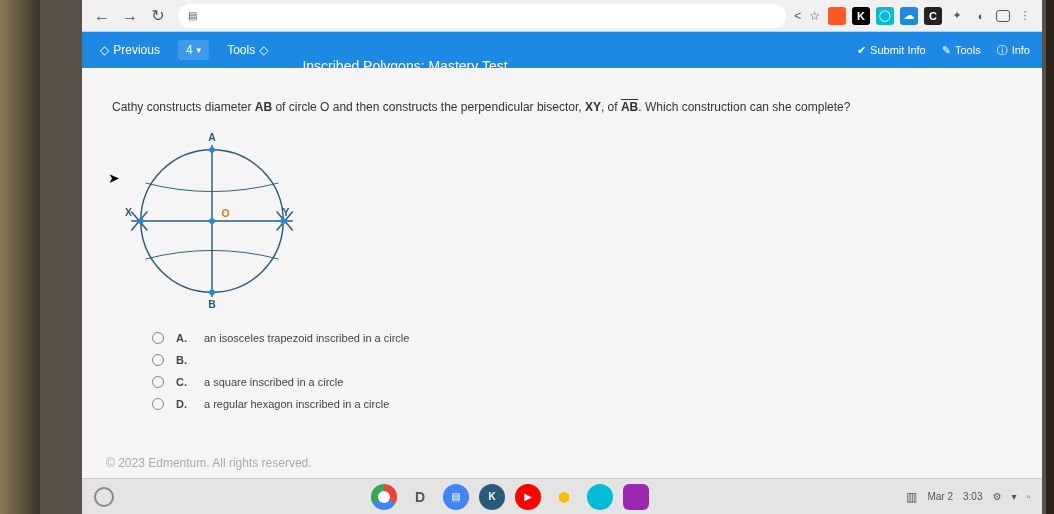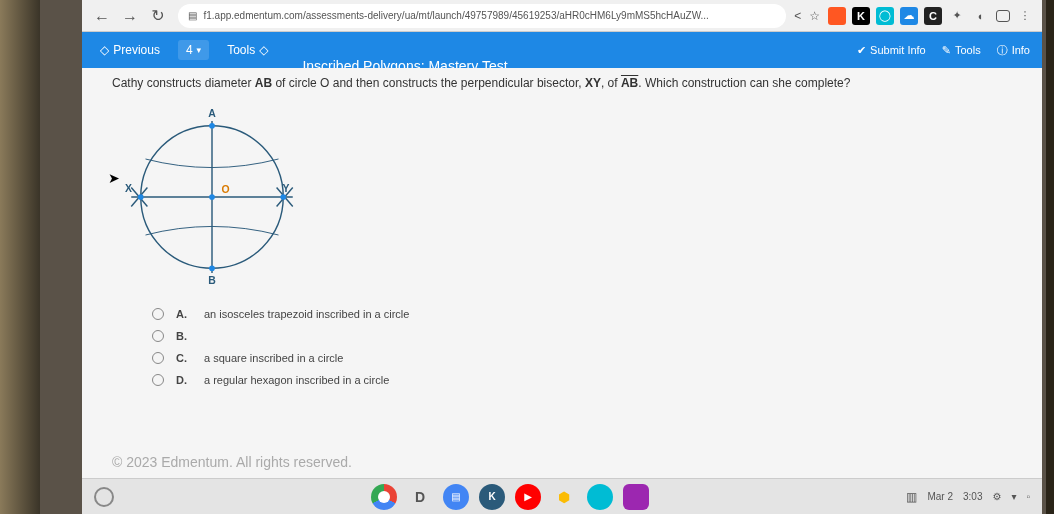--- a/index.html
+++ b/index.html
@@ -19,33 +19,33 @@
     .ext-icon { width: 18px; height: 18px; border-radius: 3px; display: flex; align-items: center; justify-content: center; font-size: 11px; }
     
     .app-bar { height: 36px; background: #1e88e5; display: flex; align-items: center; padding: 0 12px; color: #fff; font-size: 12px; }
     .app-bar-left { display: flex; align-items: center; gap: 12px; }
     .prev-btn, .next-btn { display: flex; align-items: center; gap: 4px; cursor: pointer; padding: 4px 6px; }
     .q-num { background: rgba(255,255,255,0.15); padding: 3px 8px; border-radius: 3px; display: flex; align-items: center; gap: 4px; }
     .test-title { margin-left: 16px; font-size: 14px; margin-top: 32px; }
     .app-bar-right { margin-left: auto; display: flex; align-items: center; gap: 16px; font-size: 11px; }
     .app-bar-right > div { display: flex; align-items: center; gap: 4px; cursor: pointer; }
     
-    .content { background: #f5f5f5; height: calc(100% - 68px); padding: 8px 30px; position: relative; overflow: hidden; }
+    .content { background: #f5f5f5; height: calc(100% - 68px); padding: 32px 30px; position: relative; overflow: hidden; }
     .question { font-size: 12px; color: #333; margin-bottom: 8px; }
     .question .bold { font-weight: bold; }
     .question .overline { text-decoration: overline; font-weight: bold; }
     
     .diagram { width: 200px; height: 190px; margin-top: 4px; }
     
     .options { margin-top: 12px; margin-left: 40px; }
     .option { display: flex; align-items: center; gap: 12px; margin-bottom: 10px; font-size: 11px; color: #444; }
     .radio { width: 12px; height: 12px; border: 1.5px solid #888; border-radius: 50%; flex-shrink: 0; }
     .opt-letter { font-weight: 600; width: 16px; }
     
-    .footer { position: absolute; bottom: 8px; left: 30px; font-size: 14px; color: #aaa; }
+    .footer { position: absolute; bottom: 8px; left: 24px; font-size: 12px; color: #aaa; }
     
     .taskbar { position: absolute; left: 82px; bottom: 0; width: 960px; height: 36px; background: #e4e4e4; display: flex; align-items: center; padding: 0 12px; border-top: 1px solid #ccc; }
     .tb-left { width: 20px; height: 20px; border: 2px solid #888; border-radius: 50%; }
     .tb-center { flex: 1; display: flex; justify-content: center; gap: 10px; }
     .tb-icon { width: 26px; height: 26px; border-radius: 50%; display: flex; align-items: center; justify-content: center; font-size: 14px; }
     .tb-right { display: flex; align-items: center; gap: 10px; font-size: 10px; color: #555; }
     
     .cursor-ptr { position: absolute; left: 108px; top: 170px; font-size: 14px; color: #000; z-index: 100; pointer-events: none; }
   </style>
 </head>
@@ -56,21 +56,20 @@
 
 <div class="browser">
   <div class="browser-bar">
     <div class="nav-btns">
       <div class="nav-btn">←</div>
       <div class="nav-btn">→</div>
       <div class="nav-btn">↻</div>
     </div>
     <div class="url-bar">
       <span class="url-icon">▤</span>
-      <span>f1.app.edmentum.com/assessments-delivery/ua/mt/launch/49757989/45619253/aHR0cHM6Ly9mMS5hcHAuZW...</span>
     </div>
     <span style="font-size:12px;color:#555;">&lt;</span>
     <span style="font-size:12px;color:#555;">☆</span>
     <div class="ext-icons">
       <div class="ext-icon" style="background:#ff5722;"></div>
       <div class="ext-icon" style="background:#000;color:#fff;font-weight:bold;">K</div>
       <div class="ext-icon" style="background:#00bcd4;color:#fff;">◯</div>
       <div class="ext-icon" style="background:#1e88e5;color:#fff;">☁</div>
       <div class="ext-icon" style="background:#222;color:#fff;font-weight:bold;">C</div>
       <div class="ext-icon" style="color:#555;">✦</div>

